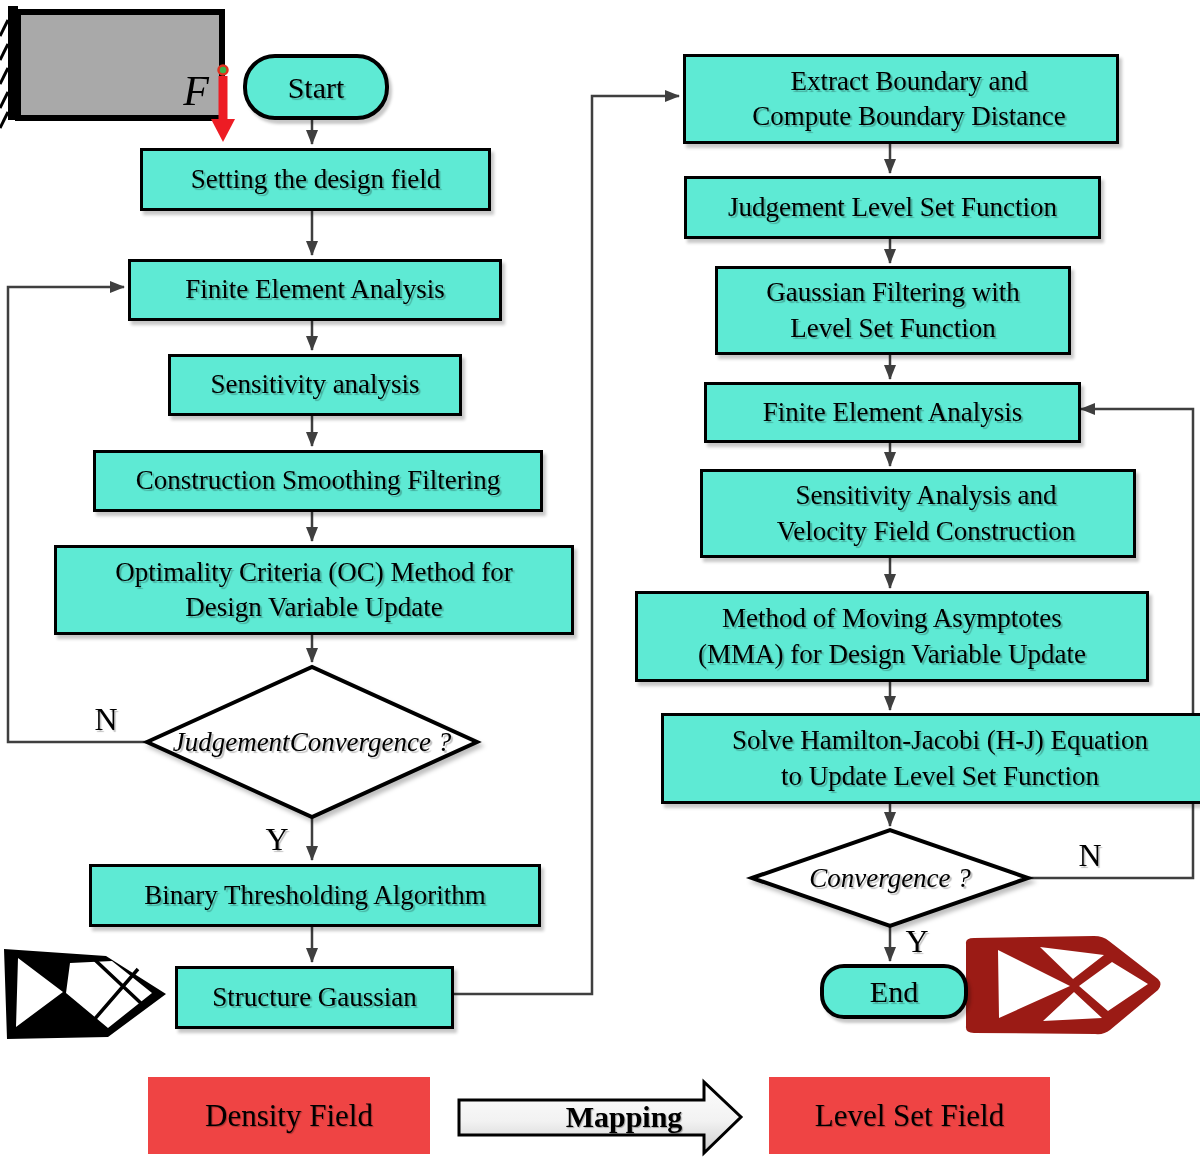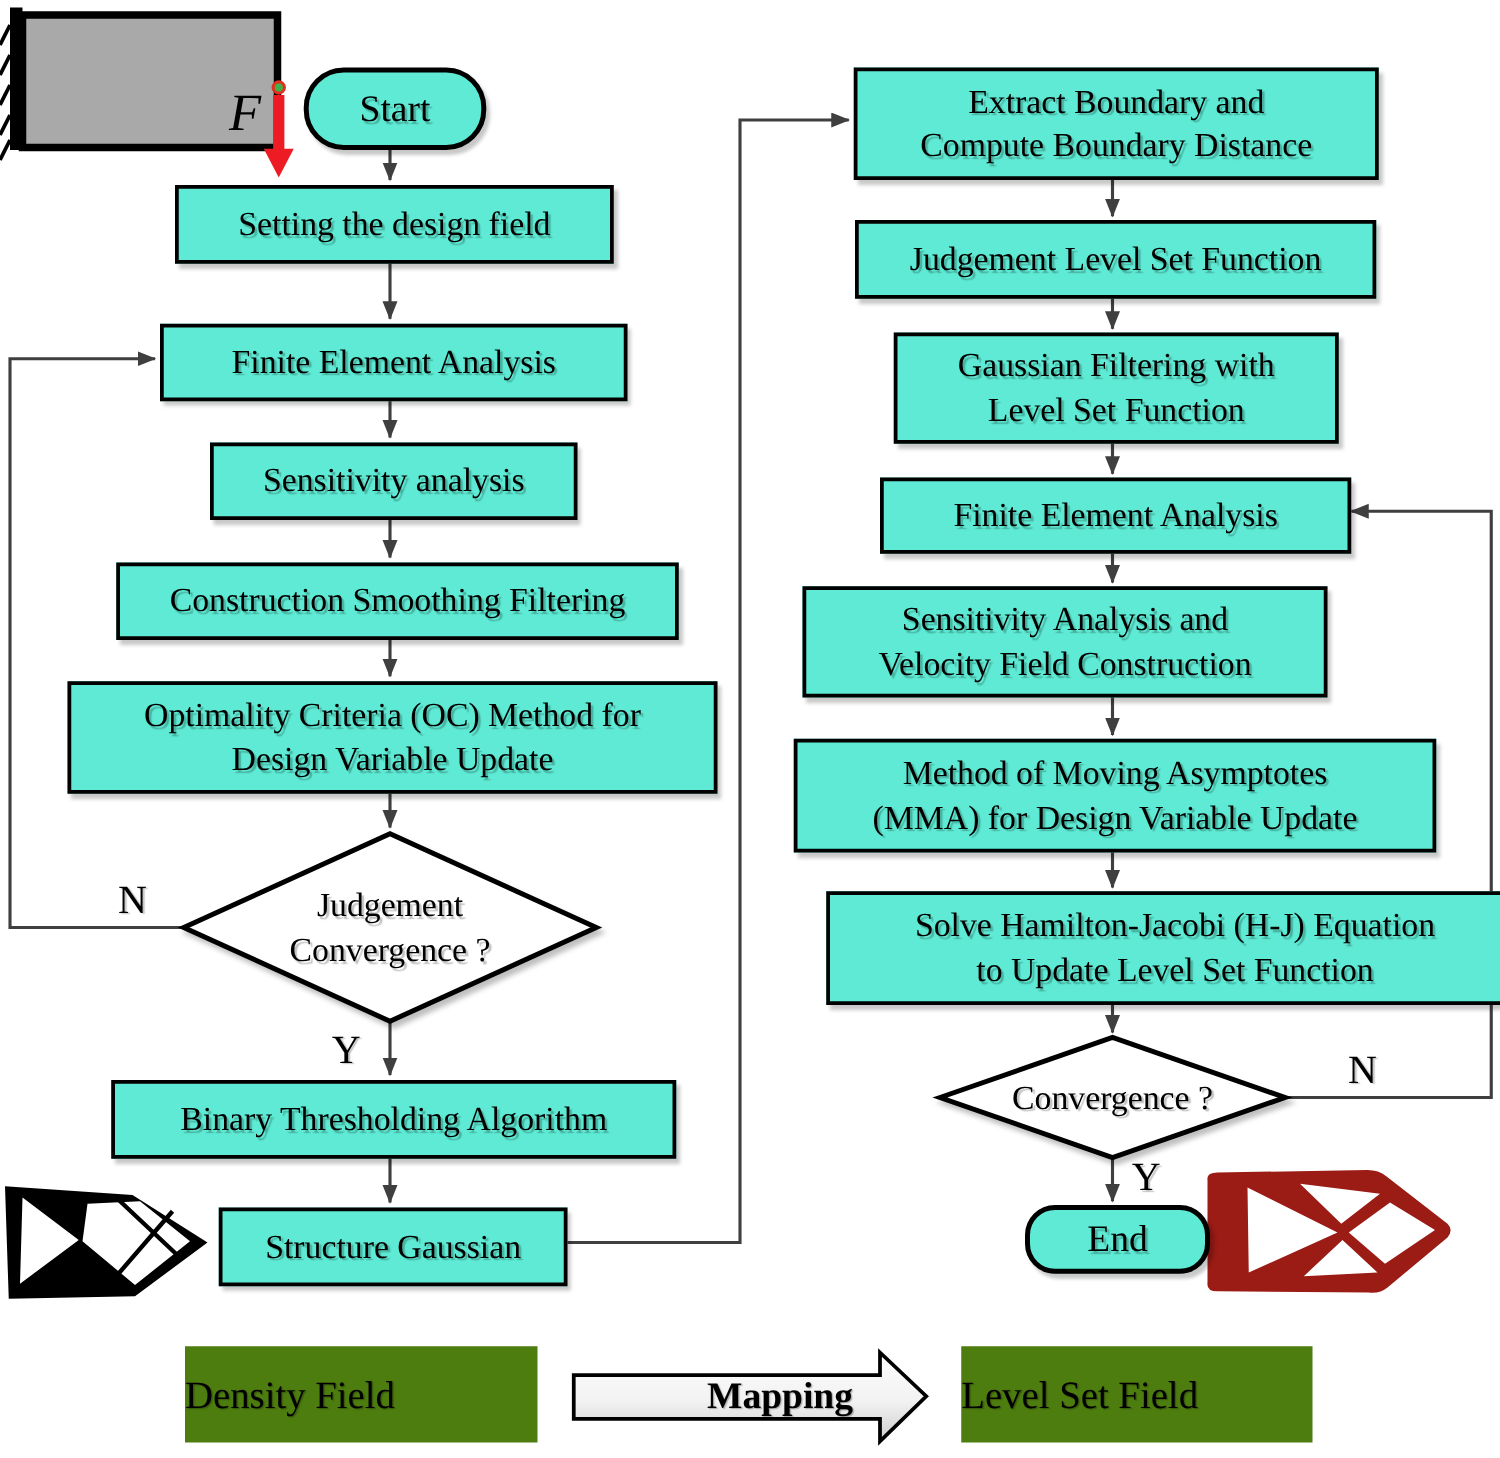--- a/index.html
+++ b/index.html
@@ -6,29 +6,29 @@
   .stage{position:relative;width:1200px;height:1166px;background:#ffffff;overflow:hidden;
          font-family:"Liberation Serif","DejaVu Serif",serif;color:#000;}
   svg.layer{position:absolute;left:0;top:0;}
   .fbox{position:absolute;background:#5eead4;border:3px solid #000;
         display:flex;flex-direction:column;align-items:center;justify-content:center;
         text-align:center;font-size:27px;line-height:1.30;
         box-shadow:3px 4px 3px rgba(0,0,0,0.22);
         text-shadow:2px 2px 1px rgba(0,0,0,0.25);}
   .fbox .ln{display:block;white-space:nowrap;}
   .oval{border-radius:32px;border-width:4px;font-size:30px;}
-  .dtext{position:absolute;display:flex;flex-direction:column;align-items:center;justify-content:center;
+  .dtext{position:absolute;display:flex;flex-direction:row;align-items:center;justify-content:center;
          text-align:center;font-size:27px;line-height:1.35;
-         text-shadow:2px 2px 1px rgba(0,0,0,0.25);}
+         text-shadow:2px 2px 1px rgba(0,0,0,0.25);font-style:italic;}
   .lbl{position:absolute;display:flex;align-items:center;justify-content:center;
        font-size:32px;text-shadow:1.5px 1.5px 1px rgba(0,0,0,0.25);}
   .force-lbl{position:absolute;left:172px;top:66px;width:48px;height:50px;
        font-style:italic;font-size:42px;display:flex;align-items:center;justify-content:center;}
-  .green{position:absolute;top:1077px;height:77px;background:#4d7c0f;
-         display:flex;align-items:center;font-size:31px;
+  .green{position:absolute;top:1077px;height:77px;background:#ef4444;
+         display:flex;align-items:center;justify-content:center;font-size:31px;
          text-shadow:1px 1px 1px rgba(0,0,0,0.3);}
   .mapping-label{position:absolute;left:459px;top:1097px;width:246px;height:40px;
          display:flex;align-items:center;justify-content:center;
          font-weight:bold;font-size:30px;text-shadow:1px 1px 1px rgba(0,0,0,0.3);padding-left:42px;}
   .diamond{fill:#fff;stroke:#000;stroke-width:4;
            filter:drop-shadow(3px 4px 2px rgba(0,0,0,0.25));}
   .conn{stroke:#3f3f3f;stroke-width:2.5;fill:none;}
 </style>
 </head>
 <body>
@@ -147,39 +147,39 @@
   <div class="lbl" style="left:257px;top:820px;width:40px;height:38px;">Y</div>
 
   <div class="fbox" style="left:89px;top:864px;width:446px;height:57px;">
     <span class="ln">Binary Thresholding Algorithm</span>
   </div>
 
   <div class="fbox" style="left:175px;top:966px;width:273px;height:57px;">
     <span class="ln">Structure Gaussian</span>
   </div>
 
-  <div class="fbox" style="left:683px;top:54px;width:414px;height:84px;">
+  <div class="fbox" style="left:683px;top:54px;width:414px;height:84px;padding-left:16px;">
     <span class="ln">Extract Boundary and</span>
     <span class="ln">Compute Boundary Distance</span>
   </div>
 
   <div class="fbox" style="left:684px;top:176px;width:411px;height:57px;">
     <span class="ln">Judgement Level Set Function</span>
   </div>
 
   <div class="fbox" style="left:715px;top:266px;width:350px;height:83px;">
     <span class="ln">Gaussian Filtering with</span>
     <span class="ln">Level Set Function</span>
   </div>
 
   <div class="fbox" style="left:704px;top:382px;width:371px;height:55px;">
     <span class="ln">Finite Element Analysis</span>
   </div>
 
-  <div class="fbox" style="left:642px;top:469px;width:414px;height:83px;">
+  <div class="fbox" style="left:700px;top:469px;width:414px;height:83px;padding-left:16px;">
     <span class="ln">Sensitivity Analysis and</span>
     <span class="ln">Velocity Field Construction</span>
   </div>
 
   <div class="fbox" style="left:635px;top:591px;width:508px;height:85px;">
     <span class="ln">Method of Moving Asymptotes</span>
     <span class="ln">(MMA) for Design Variable Update</span>
   </div>
 
   <div class="fbox" style="left:613px;top:713px;width:552px;height:85px;margin-left:48px;">

